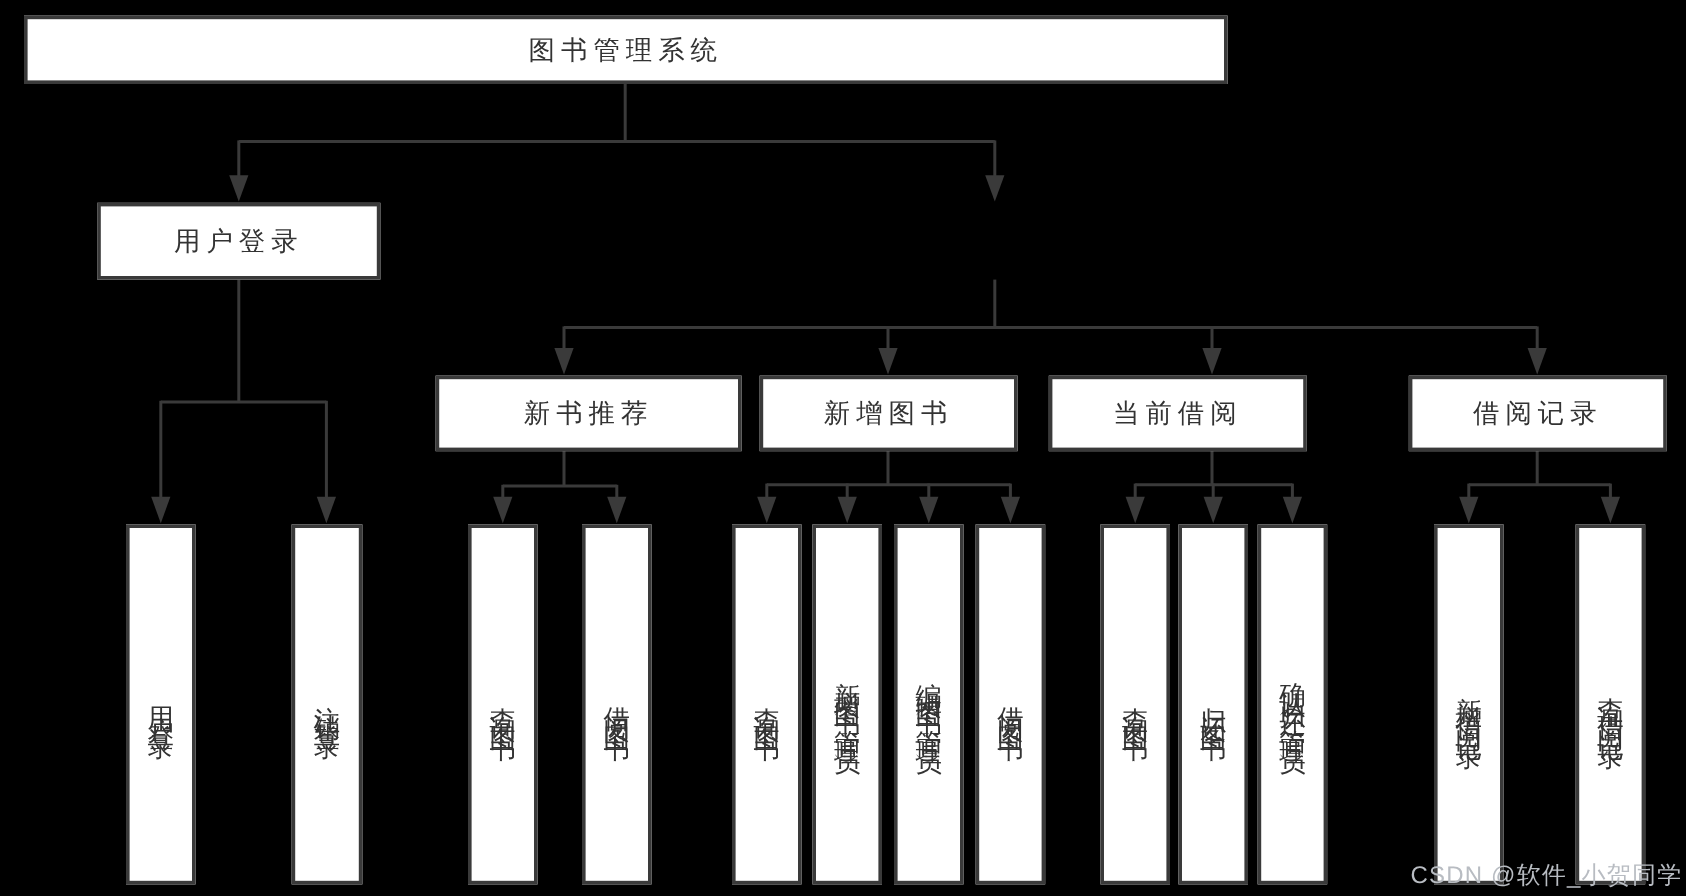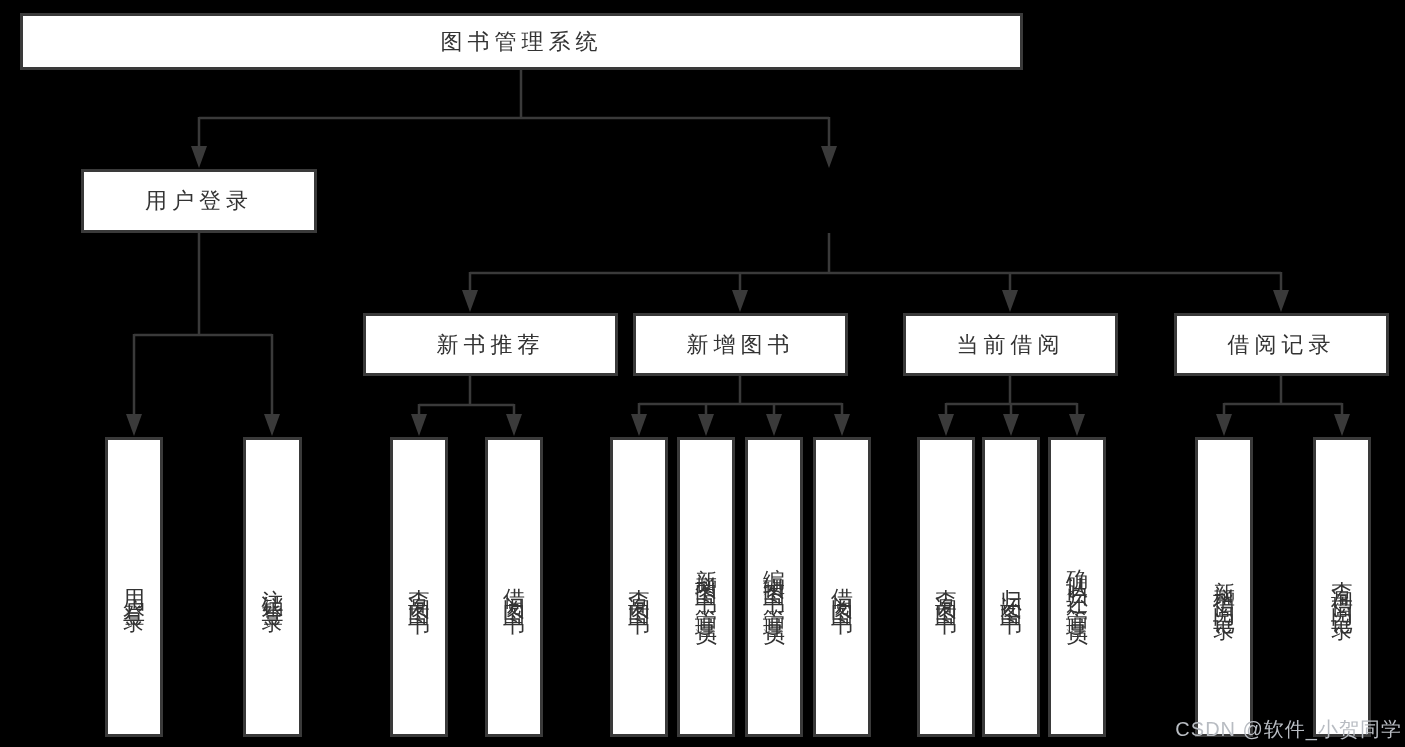--- a/index.html
+++ b/index.html
@@ -115,21 +115,21 @@
   <div class="box h" style="left:81px;top:169px;width:236px;height:64px">
     <span class="lbl">用户登录</span>
   </div>
 
   <div class="box h" style="left:363px;top:313px;width:255px;height:63px">
     <span class="lbl">新书推荐</span>
   </div>
   <div class="box h" style="left:633px;top:313px;width:215px;height:63px">
     <span class="lbl">新增图书</span>
   </div>
-  <div class="box h" style="left:903px;top:313px;width:215px;height:63px">
+  <div class="box h" style="left:874px;top:313px;width:215px;height:63px">
     <span class="lbl">当前借阅</span>
   </div>
   <div class="box h" style="left:1174px;top:313px;width:215px;height:63px">
     <span class="lbl">借阅记录</span>
   </div>
 
   <div class="box v" style="left:105px;top:437px;width:58px;height:300px">
     <span class="lbl">用户登录</span>
   </div>
   <div class="box v" style="left:243px;top:437px;width:59px;height:300px">

